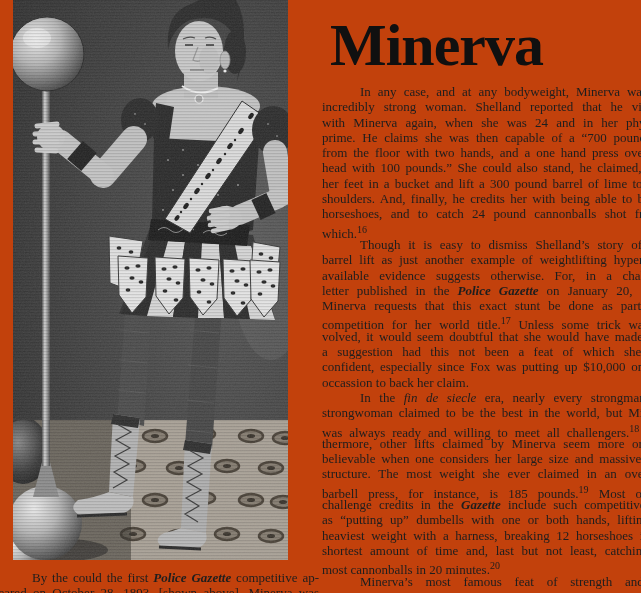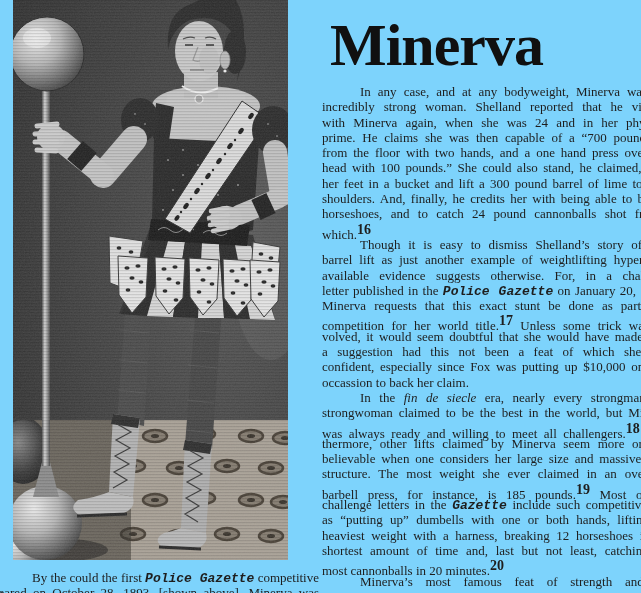--- a/index.html
+++ b/index.html
@@ -1,33 +1,33 @@
 <!DOCTYPE html>
 <html><head>
 <meta charset="utf-8">
 <style>
   html,body{margin:0;padding:0;background:#fff;}
-  .page{position:relative;width:641px;height:593px;overflow:hidden;background:#7dd3fc;
+  .page{position:relative;width:641px;height:593px;overflow:hidden;background:#c2410c;
         font-family:"Liberation Serif",serif;color:#1e1e1e;}
   .figure-wrap{position:absolute;left:13px;top:0;width:275px;height:560px;overflow:hidden;}
   .figure-wrap svg{display:block;}
   .title{position:absolute;left:330px;top:15px;margin:0;
          font-family:"Liberation Serif",serif;font-weight:700;font-size:60px;line-height:1;
          letter-spacing:-1px;color:#101010;white-space:nowrap;}
   .article-col{position:absolute;left:322px;top:84px;width:338px;
                font-size:13px;line-height:15.3px;}
   .caption{position:absolute;left:-8px;top:570px;width:327px;
            font-size:13px;line-height:15.3px;}
   .line{text-align:justify;text-align-last:justify;height:15.3px;}
   .line.flush{text-align-last:left;}
   .article-col .line.first{text-indent:38px;}
   .caption .line.first{text-indent:40px;}
-  .bi{font-weight:700;font-style:italic;font-family:Liberation Mono, monospace;}
+  .bi{font-weight:700;font-style:italic;}
   .i{font-style:italic;}
-  .sup{font-size:14px;vertical-align:4.5px;font-weight:bold;}
+  .sup{font-size:10px;vertical-align:4.5px;}
 </style>
 </head>
 <body>
 
 <div class="page">
 
   <div class="figure-wrap">
     <svg width="275" height="560" viewBox="0 0 275 560" xmlns="http://www.w3.org/2000/svg">
       <defs>
         <radialGradient id="gBall" cx="0.35" cy="0.3" r="0.75">
@@ -319,21 +319,21 @@
       <div class="line"><span>a suggestion had this not been a feat of which she w</span></div>
       <div class="line"><span>confident, especially since Fox was putting up $10,000 on th</span></div>
       <div class="line flush"><span>occassion to back her claim.</span></div>
       <div class="line first"><span>In the </span><span class="i">fin de siecle</span><span> era, nearly every strongman a</span></div>
       <div class="line"><span>strongwoman claimed to be the best in the world, but Miner</span></div>
       <div class="line"><span>was always ready and willing to meet all challengers.</span><span class="sup">18</span><span> Fu</span></div>
       <div class="line"><span>thermore, other lifts claimed by Minerva seem more or le</span></div>
       <div class="line"><span>believable when one considers her large size and massive bo</span></div>
       <div class="line"><span>structure. The most weight she ever claimed in an overhe</span></div>
       <div class="line"><span>barbell press, for instance, is 185 pounds.</span><span class="sup">19</span><span> Most of t</span></div>
-      <div class="line"><span>challenge letters in the </span><span class="bi">Gazette</span><span> include such competitive li</span></div>
+      <div class="line"><span>challenge credits in the </span><span class="bi">Gazette</span><span> include such competitive li</span></div>
       <div class="line"><span>as “putting up” dumbells with one or both hands, lifting t</span></div>
       <div class="line"><span>heaviest weight with a harness, breaking 12 horseshoes in t</span></div>
       <div class="line"><span>shortest amount of time and, last but not least, catching t</span></div>
       <div class="line flush"><span>most cannonballs in 20 minutes.</span><span class="sup">20</span></div>
       <div class="line first"><span>Minerva’s most famous feat of strength and t</span></div>
     </div>
 
   <div id="caption" class="caption">
       <div class="line first"><span>By the could the first </span><span class="bi">Police Gazette</span><span> competitive ap-</span></div>
       <div class="line"><span>peared on October 28, 1893, [shown above], Minerva was</span></div>

